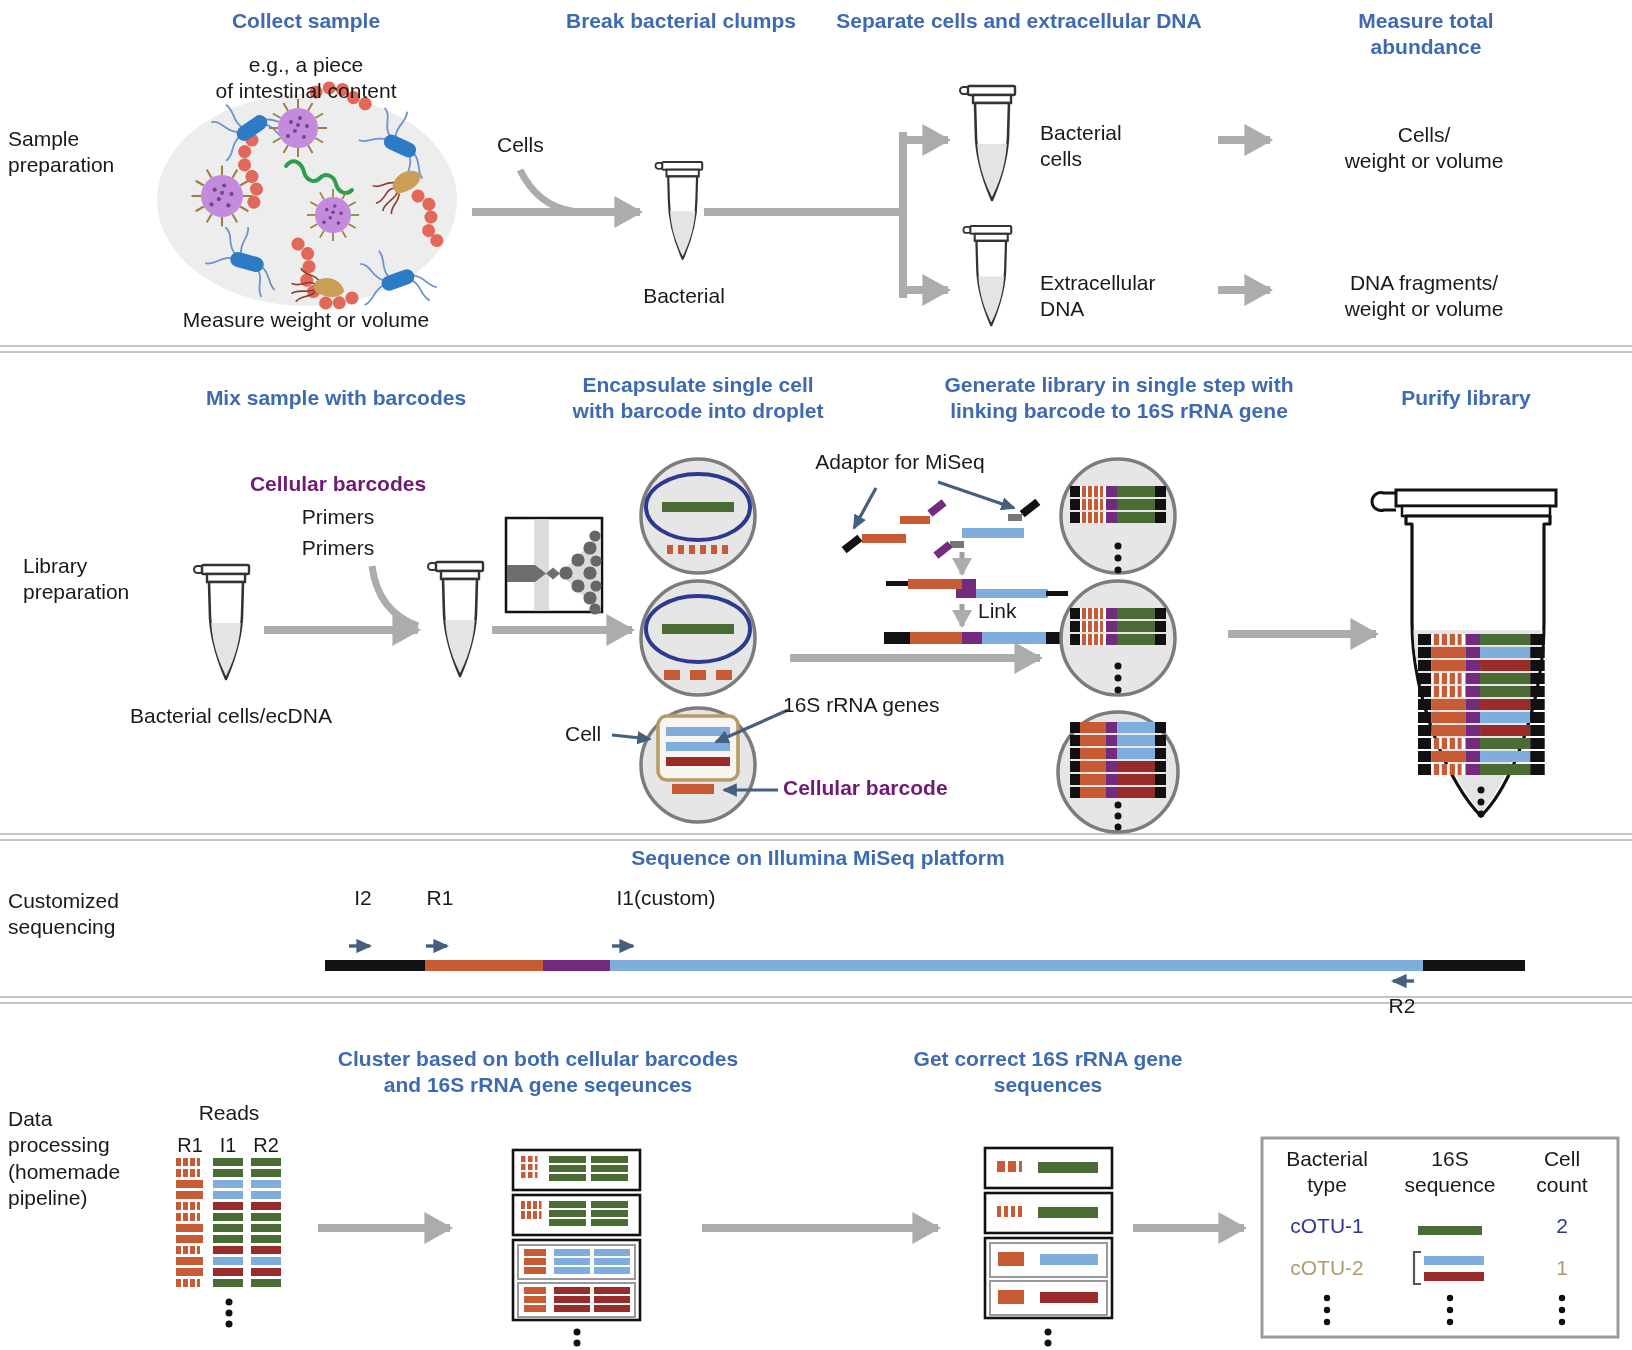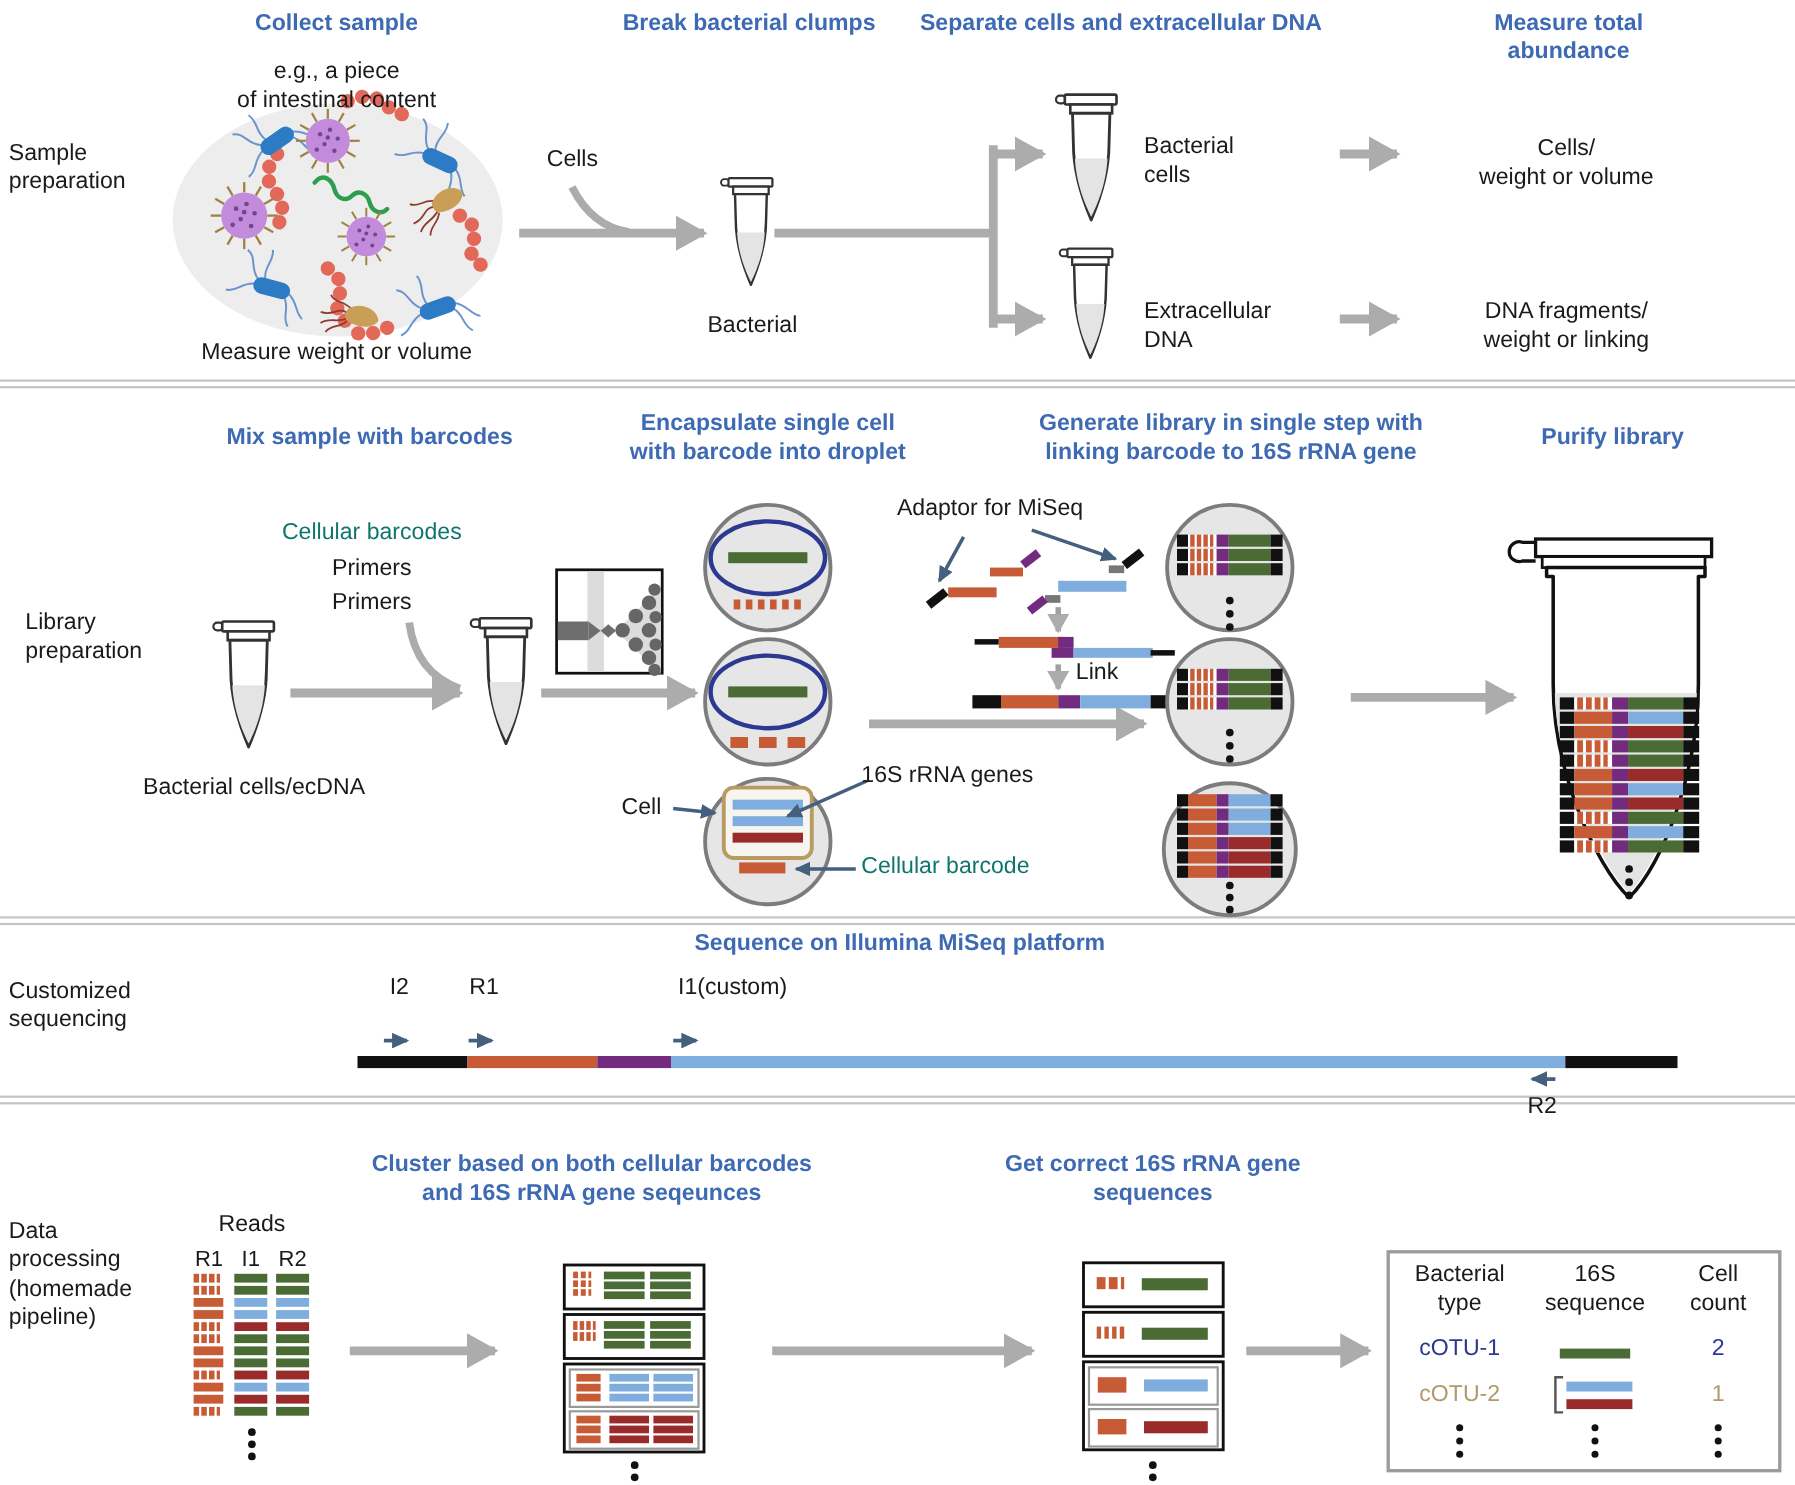--- a/index.html
+++ b/index.html
@@ -2,21 +2,21 @@
 <html><head>
 <meta charset="utf-8">
 <style>
   html,body{margin:0;padding:0;background:#fff;}
   #page{position:relative;width:1632px;height:1350px;overflow:hidden;background:#fff;
         font-family:"Liberation Sans",sans-serif;}
   svg{position:absolute;left:0;top:0;}
   .t{position:absolute;font-size:21px;line-height:1.26;color:#1a1a1a;white-space:pre-line;}
   .c{transform:translateX(-50%);text-align:center;}
   .h{color:#3D6AB3;font-weight:700;font-size:21px;}
-  .o{color:#0f766e;}
+  .o{color:#701a75;font-weight:bold;}
   .navy{color:#2B3990;}
   .tan{color:#B3996B;}
   .sm{font-size:20px;}
   .rule{position:absolute;left:0;width:1632px;height:4px;border-top:2px solid #C4C4C4;
         border-bottom:2px solid #C4C4C4;background:#fff;}
 </style>
 </head>
 <body>
 
 <div id="page">
@@ -533,21 +533,21 @@
   <div class="t c" style="left:306px;top:307px">Measure weight or volume</div>
   <div class="t" style="left:497px;top:132px">Cells</div>
   <div class="t c" style="left:684px;top:283px">Bacterial</div>
   <div class="t" style="left:1040px;top:120px">Bacterial
 cells</div>
   <div class="t" style="left:1040px;top:270px">Extracellular
 DNA</div>
   <div class="t c" style="left:1424px;top:122px">Cells/
 weight or volume</div>
   <div class="t c" style="left:1424px;top:270px">DNA fragments/
-weight or linking</div>
+weight or volume</div>
 
   <div class="t h c" style="left:336px;top:385px">Mix sample with barcodes</div>
   <div class="t h c" style="left:698px;top:372px">Encapsulate single cell
 with barcode into droplet</div>
   <div class="t h c" style="left:1119px;top:372px">Generate library in single step with
 linking barcode to 16S rRNA gene</div>
   <div class="t h c" style="left:1466px;top:385px">Purify library</div>
   <div class="t" style="left:23px;top:553px">Library
 preparation</div>
   <div class="t o c" style="left:338px;top:471px">Cellular barcodes</div>

